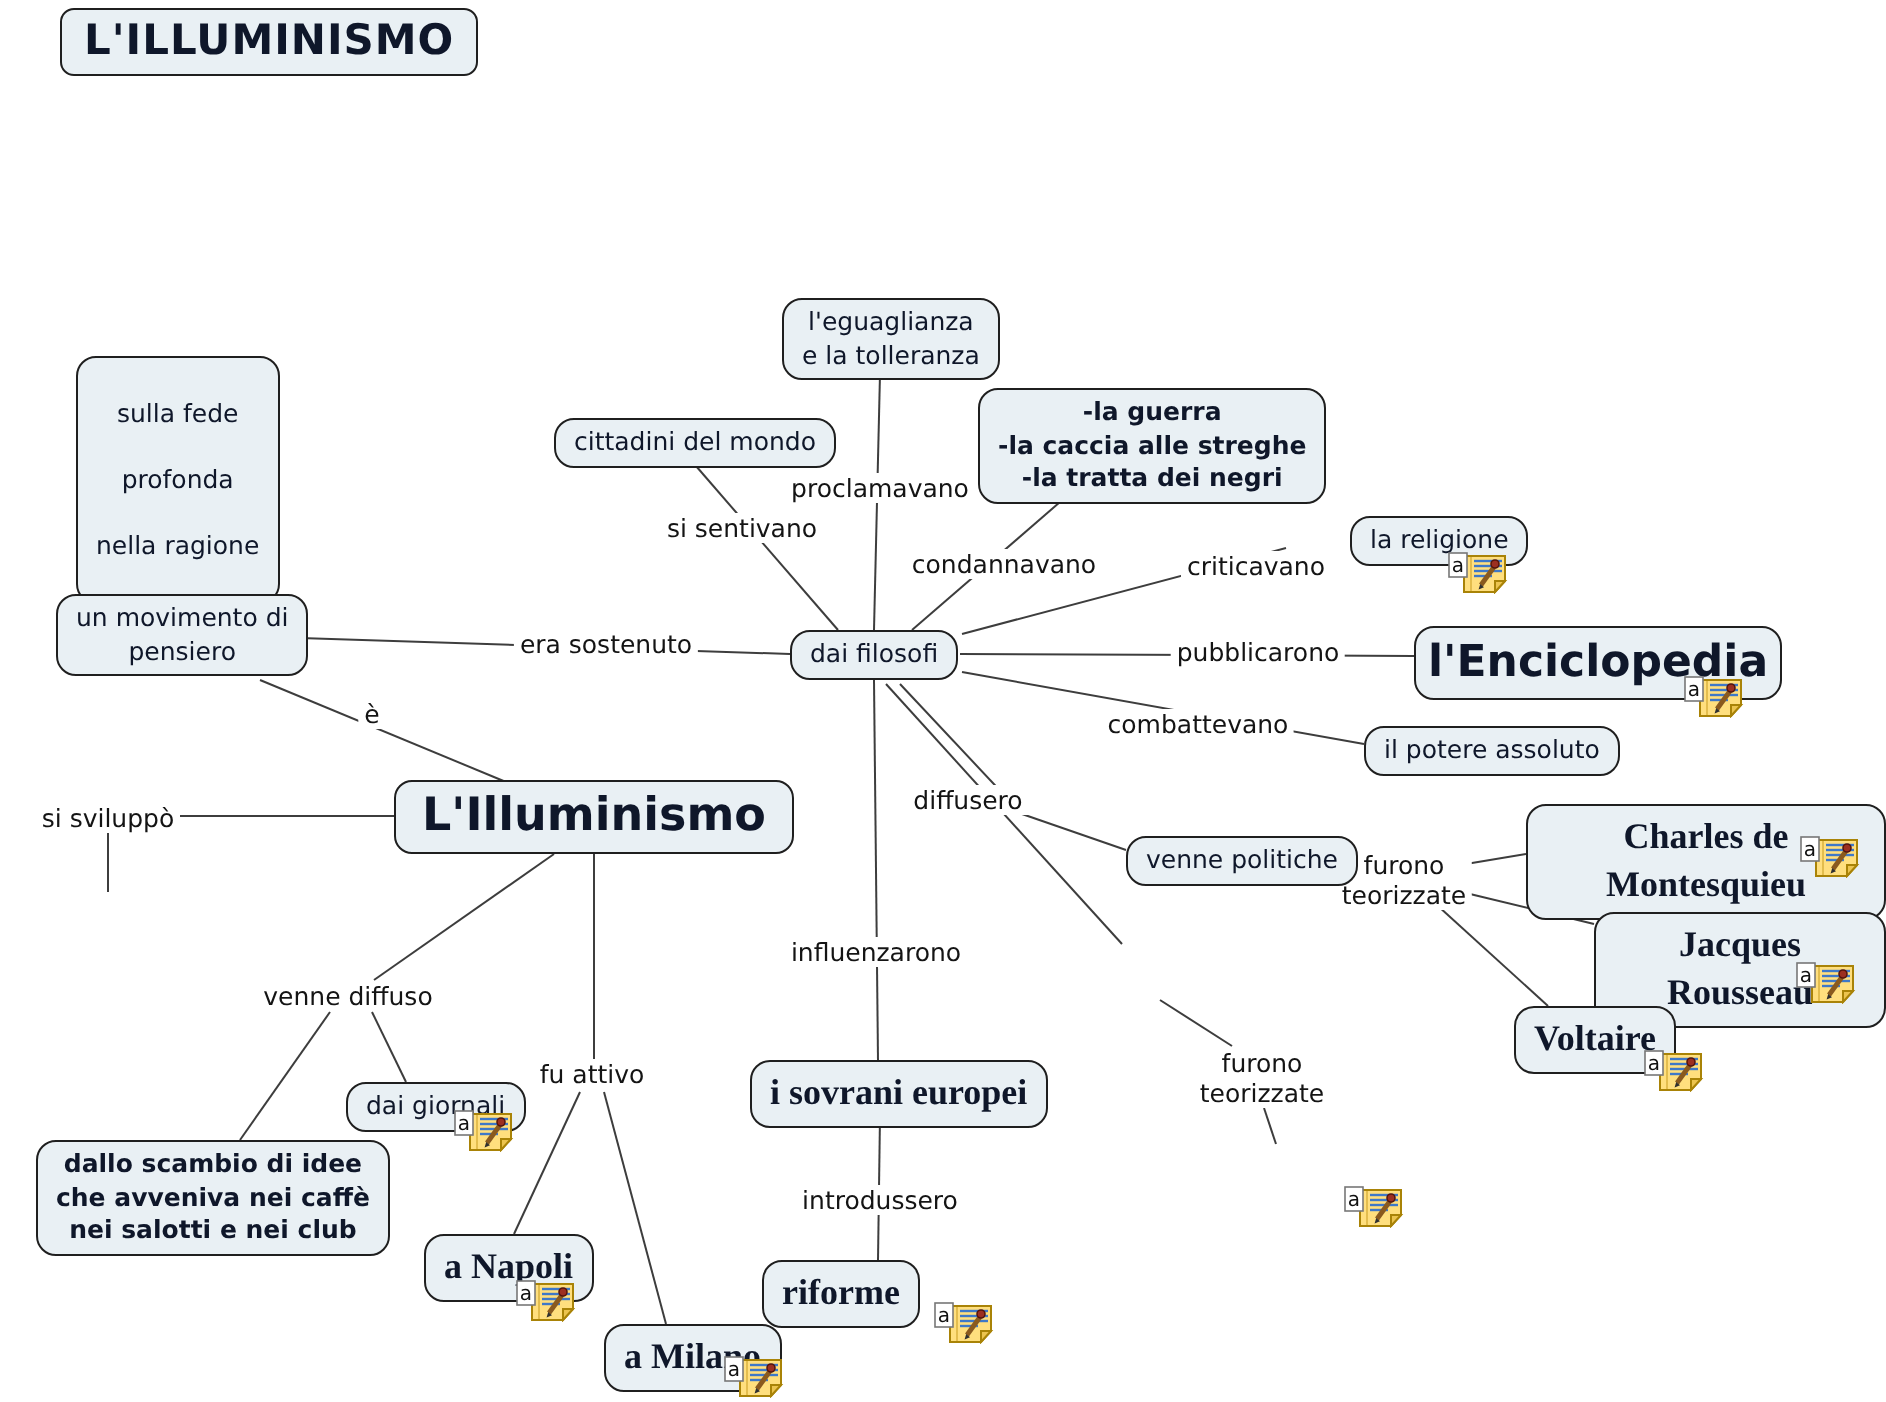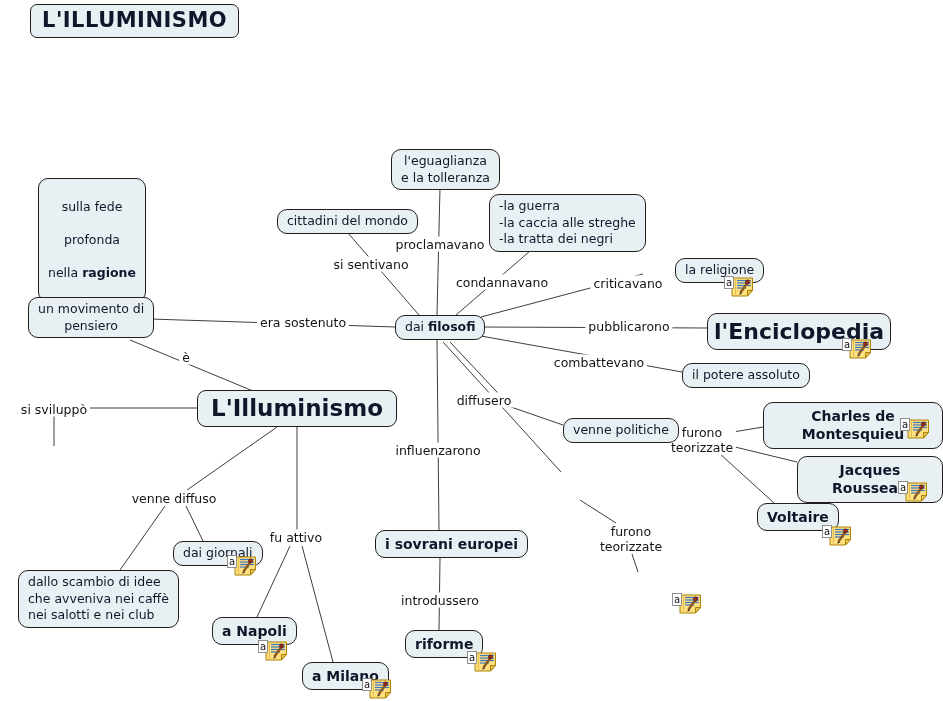--- a/index.html
+++ b/index.html
@@ -9,32 +9,32 @@
     overflow:hidden;
   }
   #map{position:relative;width:943px;height:701px;background:#ffffff;}
   #edges{position:absolute;left:0;top:0;width:943px;height:701px;}
   #edges line{stroke:#3d3d3d;stroke-width:1;}
   .node{
     position:absolute;background:#e9f0f4;border:1px solid #1f1f1f;border-radius:10px;
     padding:3px 9px;font-size:12.5px;color:#0f172a;text-align:center;
     white-space:pre-line;line-height:1.32;box-sizing:border-box;
   }
-  .node.b{font-weight:bold;font-size:14px;padding:4px 9px;}
-  .node.left{text-align:left;}
+  .node.b{font-weight:bold;font-size:18px;padding:4px 9px;font-family:Liberation Serif, serif;}
+  .node.left{text-align:center;font-weight:bold;}
   .node.xl{font-size:23px;font-weight:bold;border-radius:9px;padding:2px 13px;line-height:1.35;}
   .node.lg{font-size:22px;font-weight:bold;padding:3px 6px;}
   .node.ttl{font-size:21px;font-weight:bold;border-radius:7px;padding:2px 11px;letter-spacing:.5px;}
   .lbl{
     position:absolute;transform:translate(-50%,-50%);background:#ffffff;
     font-size:12.5px;color:#141414;text-align:center;white-space:pre-line;
     line-height:1.2;padding:0 3px;
   }
   .icon-slot{position:absolute;width:30px;height:21px;}
-  b{font-weight:bold;}
+  b{font-weight:normal;}
 </style>
 </head>
 <body>
 
 <div id="map">
 
   <svg id="edges">
       <line x1="440" y1="187" x2="437" y2="315"></line>
       <line x1="348" y1="233" x2="419" y2="315"></line>
       <line x1="530" y1="251" x2="456" y2="315"></line>
@@ -71,21 +71,21 @@
   <div class="lbl" style="left:628px;top:283px">criticavano</div>
   <div class="lbl" style="left:629px;top:326px">pubblicarono</div>
   <div class="lbl" style="left:599px;top:362px">combattevano</div>
   <div class="lbl" style="left:88px;top:261px">si basa</div>
   <div class="lbl" style="left:303px;top:322px">era sostenuto</div>
   <div class="lbl" style="left:186px;top:357px">è</div>
   <div class="lbl" style="left:54px;top:409px">si sviluppò</div>
   <div class="lbl" style="left:174px;top:498px">venne diffuso</div>
   <div class="lbl" style="left:296px;top:537px">fu attivo</div>
   <div class="lbl" style="left:484px;top:400px">diffusero</div>
-  <div class="lbl" style="left:438px;top:450px">influenzarono</div>
+  <div class="lbl" style="left:438px;top:476px">influenzarono</div>
   <div class="lbl" style="left:702px;top:440px">furono
 teorizzate</div>
   <div class="lbl" style="left:631px;top:539px">furono
 teorizzate</div>
   <div class="lbl" style="left:440px;top:600px">introdussero</div>
 
   <div class="node ttl" style="left:30px;top:4px">L'ILLUMINISMO</div>
 
   <div class="node" style="left:391px;top:149px">l'eguaglianza
 e la tolleranza</div>
@@ -109,21 +109,21 @@
   <div class="node" style="left:28px;top:297px">un movimento di
 pensiero</div>
   <div class="node xl" style="left:197px;top:390px">L'Illuminismo</div>
   <div class="node left" style="left:18px;top:570px">dallo scambio di idee
 che avveniva nei caffè
 nei salotti e nei club</div>
   <div class="node" style="left:173px;top:541px">dai giornali</div>
   <div class="node b" style="left:212px;top:617px">a Napoli</div>
   <div class="node b" style="left:302px;top:662px">a Milano</div>
   <div class="node b" style="left:375px;top:530px">i sovrani europei</div>
-  <div class="node b" style="left:405px;top:630px">riforme</div>
+  <div class="node b" style="left:381px;top:630px">riforme</div>
   <div class="node" style="left:563px;top:418px">venne politiche</div>
   <div class="node b" style="left:763px;top:402px">Charles de Montesquieu</div>
   <div class="node b" style="left:797px;top:456px">Jacques Rousseau</div>
   <div class="node b" style="left:757px;top:503px">Voltaire</div>
 
   <div class="icon-slot" style="left:724px;top:276px">
   <svg width="30" height="21" viewBox="0 0 30 21">
     <path d="M8 2 H28.5 V14.5 L23.5 20 H8 Z" fill="#ffdf7e" stroke="#a98307" stroke-width="1"></path>
     <path d="M28.5 14.5 L23.5 14.5 L23.5 20 Z" fill="#ecc44f" stroke="#a98307" stroke-width="1"></path>
     <line x1="11.5" y1="2.5" x2="11.5" y2="19.5" stroke="#e3bd4e" stroke-width="1"></line>

